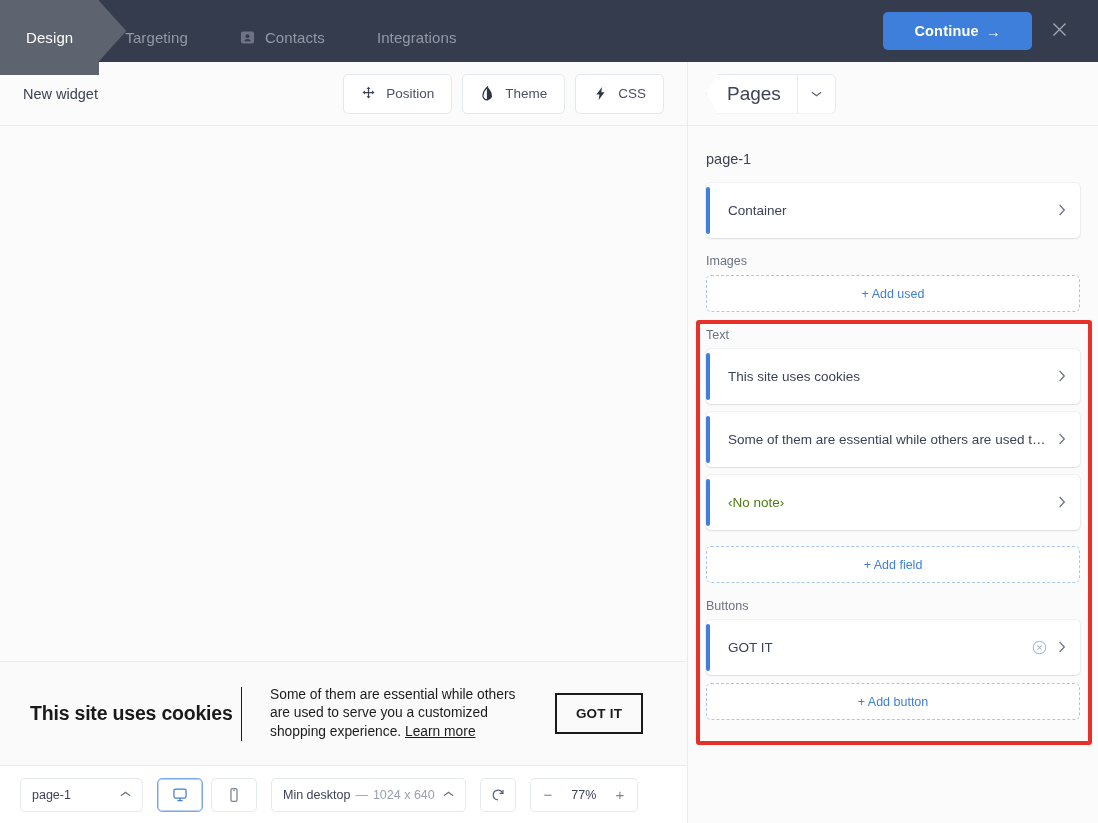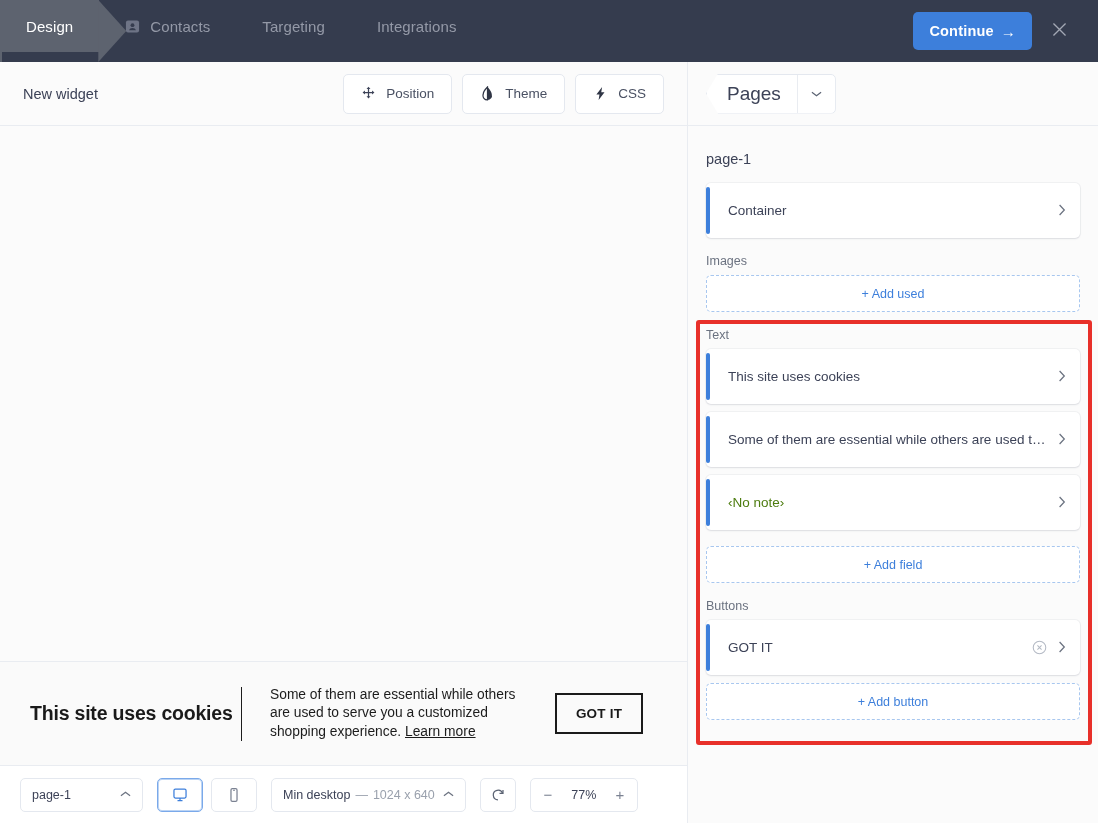--- a/index.html
+++ b/index.html
@@ -15,21 +15,21 @@
 
   
   .header {
     height: 62px; min-height: 62px;
     background: #353c4e;
     display: flex; align-items: center;
     position: relative; z-index: 40;
   }
   .nav-tabs { display: flex; align-items: stretch; height: 62px; }
   .nav-tab {
-    position: relative; height: 52px;
+    position: relative; height: 75px;
     display: flex; align-items: center; gap: 10px;
     padding: 0 26px 0 26px;
     color: #9499a7; font-size: 15px; letter-spacing: .1px;
     cursor: pointer; white-space: nowrap;
   }
   .nav-tab.first { padding-left: 26px; }
   .nav-tab.active { color: #ffffff; background: #5d636f; }
   
   .nav-tab.active::after {
     content: ""; position: absolute; right: -27px; top: 0;
@@ -37,21 +37,21 @@
     clip-path: polygon(0 0, 0 100%, 100% 50%);
   }
   .nav-tab.active::before {
     content: ""; position: absolute; left: 0; top: 0;
     width: 2px; height: 62px; background: #5d636f;
   }
   .tab-icon { display: inline-flex; align-items: center; justify-content: center; }
   .header-right { margin-left: auto; display: flex; align-items: center; gap: 6px; padding-right: 18px; }
   .btn-continue {
     background: #3d7fdb; color: #fff; border: none;
-    height: 38px; padding: 0 16px; border-radius: 5px;
+    height: 38px; padding: 0 31px; border-radius: 5px;
     font-size: 14.5px; font-weight: bold; letter-spacing: .2px;
     font-family: "Liberation Sans", sans-serif;
     cursor: pointer; display: flex; align-items: center; gap: 7px;
   }
   .btn-continue .arr { font-weight: normal; font-size: 15px; }
   .btn-close {
     width: 42px; height: 42px; background: transparent; border: none;
     color: #a3a8b4; cursor: pointer;
     display: flex; align-items: center; justify-content: center;
   }
@@ -218,35 +218,35 @@
 </head>
 <body>
 
 <div id="app">
 
   <div class="header">
     <div class="nav-tabs">
 
       <div class="nav-tab first active">
         <span>Design</span>
+      </div>
+
+      <div class="nav-tab">
+        <span>Targeting</span>
       </div>
 
       <div class="nav-tab">
         <span class="tab-icon">
           <svg width="15" height="15" viewBox="0 0 16 16" fill="none">
             <rect x="1" y="1.5" width="14" height="13" rx="2.2" fill="#6e7486"></rect>
             <circle cx="8" cy="6.6" r="2.05" fill="#353c4e"></circle>
             <path d="M4.3 12.1c.45-1.7 1.9-2.6 3.7-2.6s3.25.9 3.7 2.6z" fill="#353c4e"></path>
           </svg>
         </span>
         <span>Contacts</span>
-      </div>
-
-      <div class="nav-tab">
-        <span>Targeting</span>
       </div>
 
       <div class="nav-tab">
         <span>Integrations</span>
       </div>
     </div>
 
     <div class="header-right">
       <button class="btn-continue">
         <span>Continue</span>

